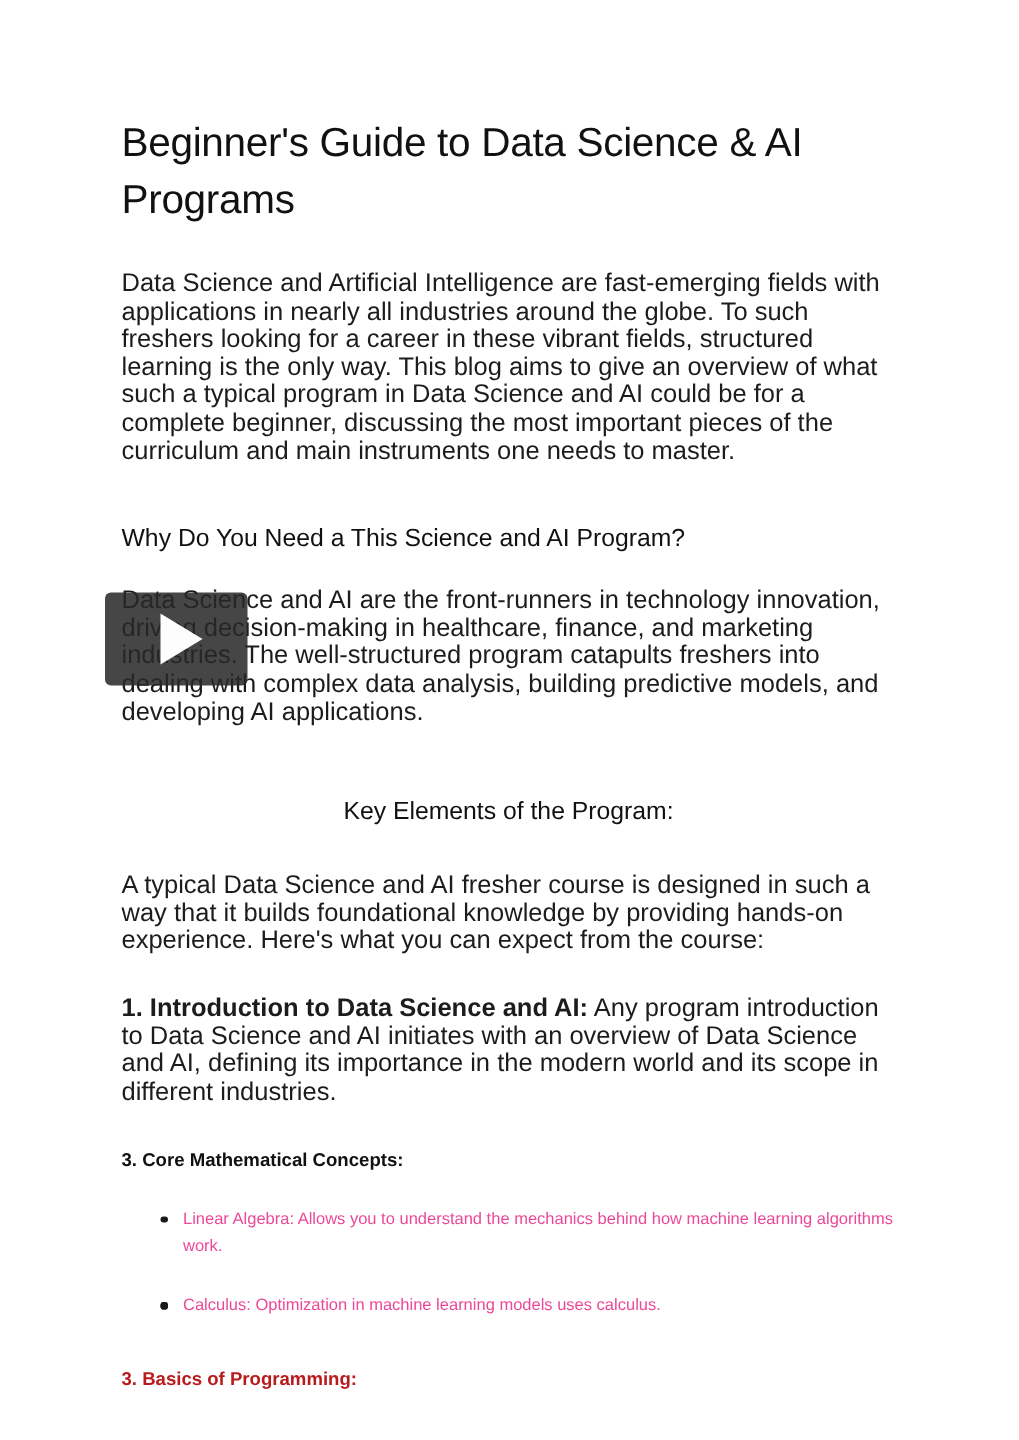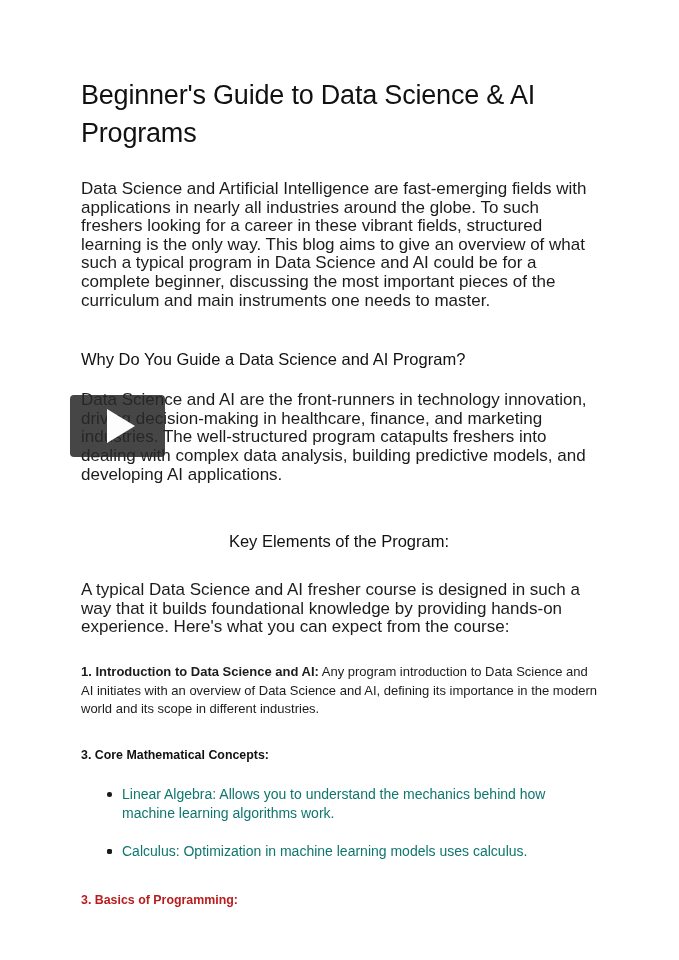--- a/index.html
+++ b/index.html
@@ -91,21 +91,21 @@
     width: 0;
     height: 0;
     border-top: 17px solid transparent;
     border-bottom: 17px solid transparent;
     border-left: 28px solid #fdfdfd;
     margin-left: 7px;
   }
 
   
   .num-item {
-    font-size: 13px;
+    font-size: 17px;
     line-height: 18.6px;
     color: #1c1c1c;
     margin: 0;
     margin-top: 26px;
   }
   .num-item b {
     font-weight: 700;
   }
   .num-heading {
     font-size: 12.4px;
@@ -119,23 +119,23 @@
   
   .bullet-list {
     list-style: none;
     margin: 0;
     padding: 0;
     margin-top: 21px;
   }
   .bullet-list li {
     position: relative;
     padding-left: 41px;
-    font-size: 14px;
-    line-height: 18.6px;
-    color: #0f766e;
+    font-size: 11px;
+    line-height: 18.6px;
+    color: #ec4899;
     margin-bottom: 20px;
   }
   .bullet-list li:last-child { margin-bottom: 0; }
   .bullet-dot {
     position: absolute;
     left: 26px;
     top: 7px;
     width: 4.5px;
     height: 4.5px;
     background: #1a1a1a;
@@ -154,21 +154,21 @@
 </head>
 <body>
 
 <div class="page">
   <div class="content">
 
     <h1 class="doc-title">Beginner's Guide to Data Science &amp; AI Programs</h1>
 
     <p class="para intro-para">Data Science and Artificial Intelligence are fast-emerging fields with applications in nearly all industries around the globe. To such freshers looking for a career in these vibrant fields, structured learning is the only way. This blog aims to give an overview of what such a typical program in Data Science and AI could be for a complete beginner, discussing the most important pieces of the curriculum and main instruments one needs to master.</p>
 
-    <h2 class="section-heading heading-why">Why Do You Guide a Data Science and AI Program?</h2>
+    <h2 class="section-heading heading-why">Why Do You Need a This Science and AI Program?</h2>
 
     <div class="video-region">
       <div class="play-overlay">
         <span class="play-triangle"></span>
       </div>
       <p class="para">Data Science and AI are the front-runners in technology innovation, driving decision-making in healthcare, finance, and marketing industries. The well-structured program catapults freshers into dealing with complex data analysis, building predictive models, and developing AI applications.</p>
     </div>
 
     <h2 class="section-heading heading-key">Key Elements of the Program:</h2>
 

